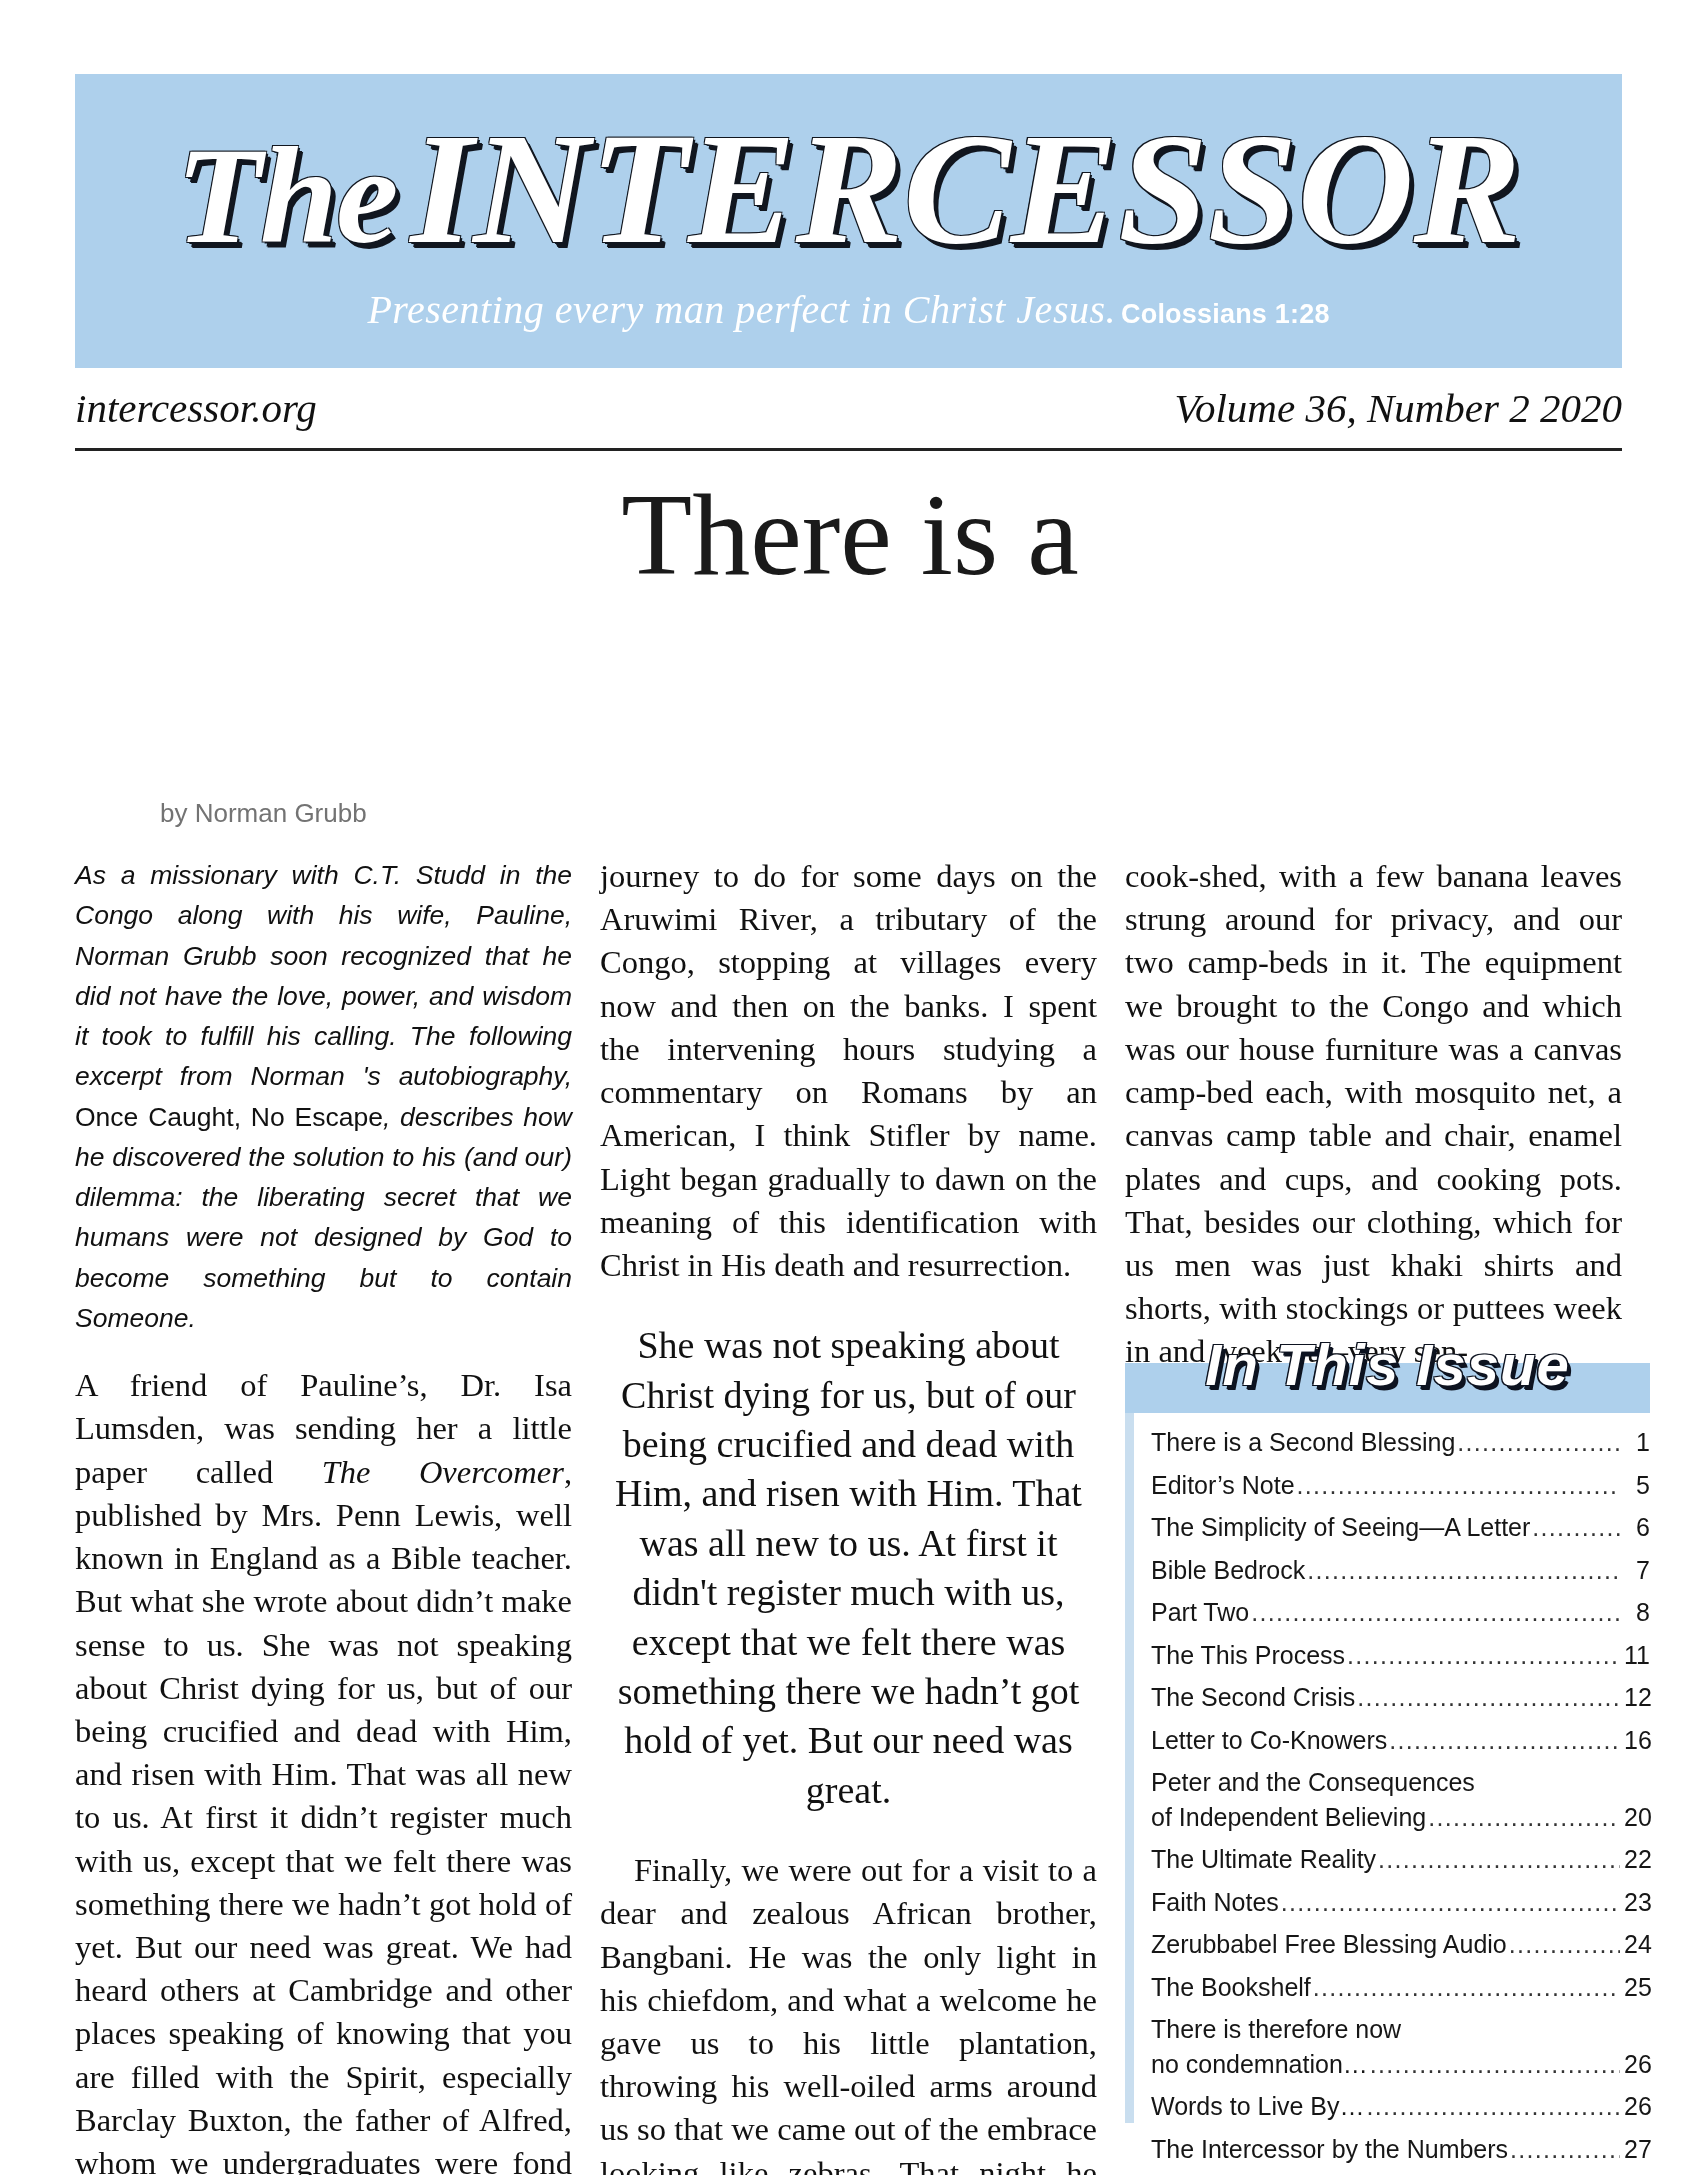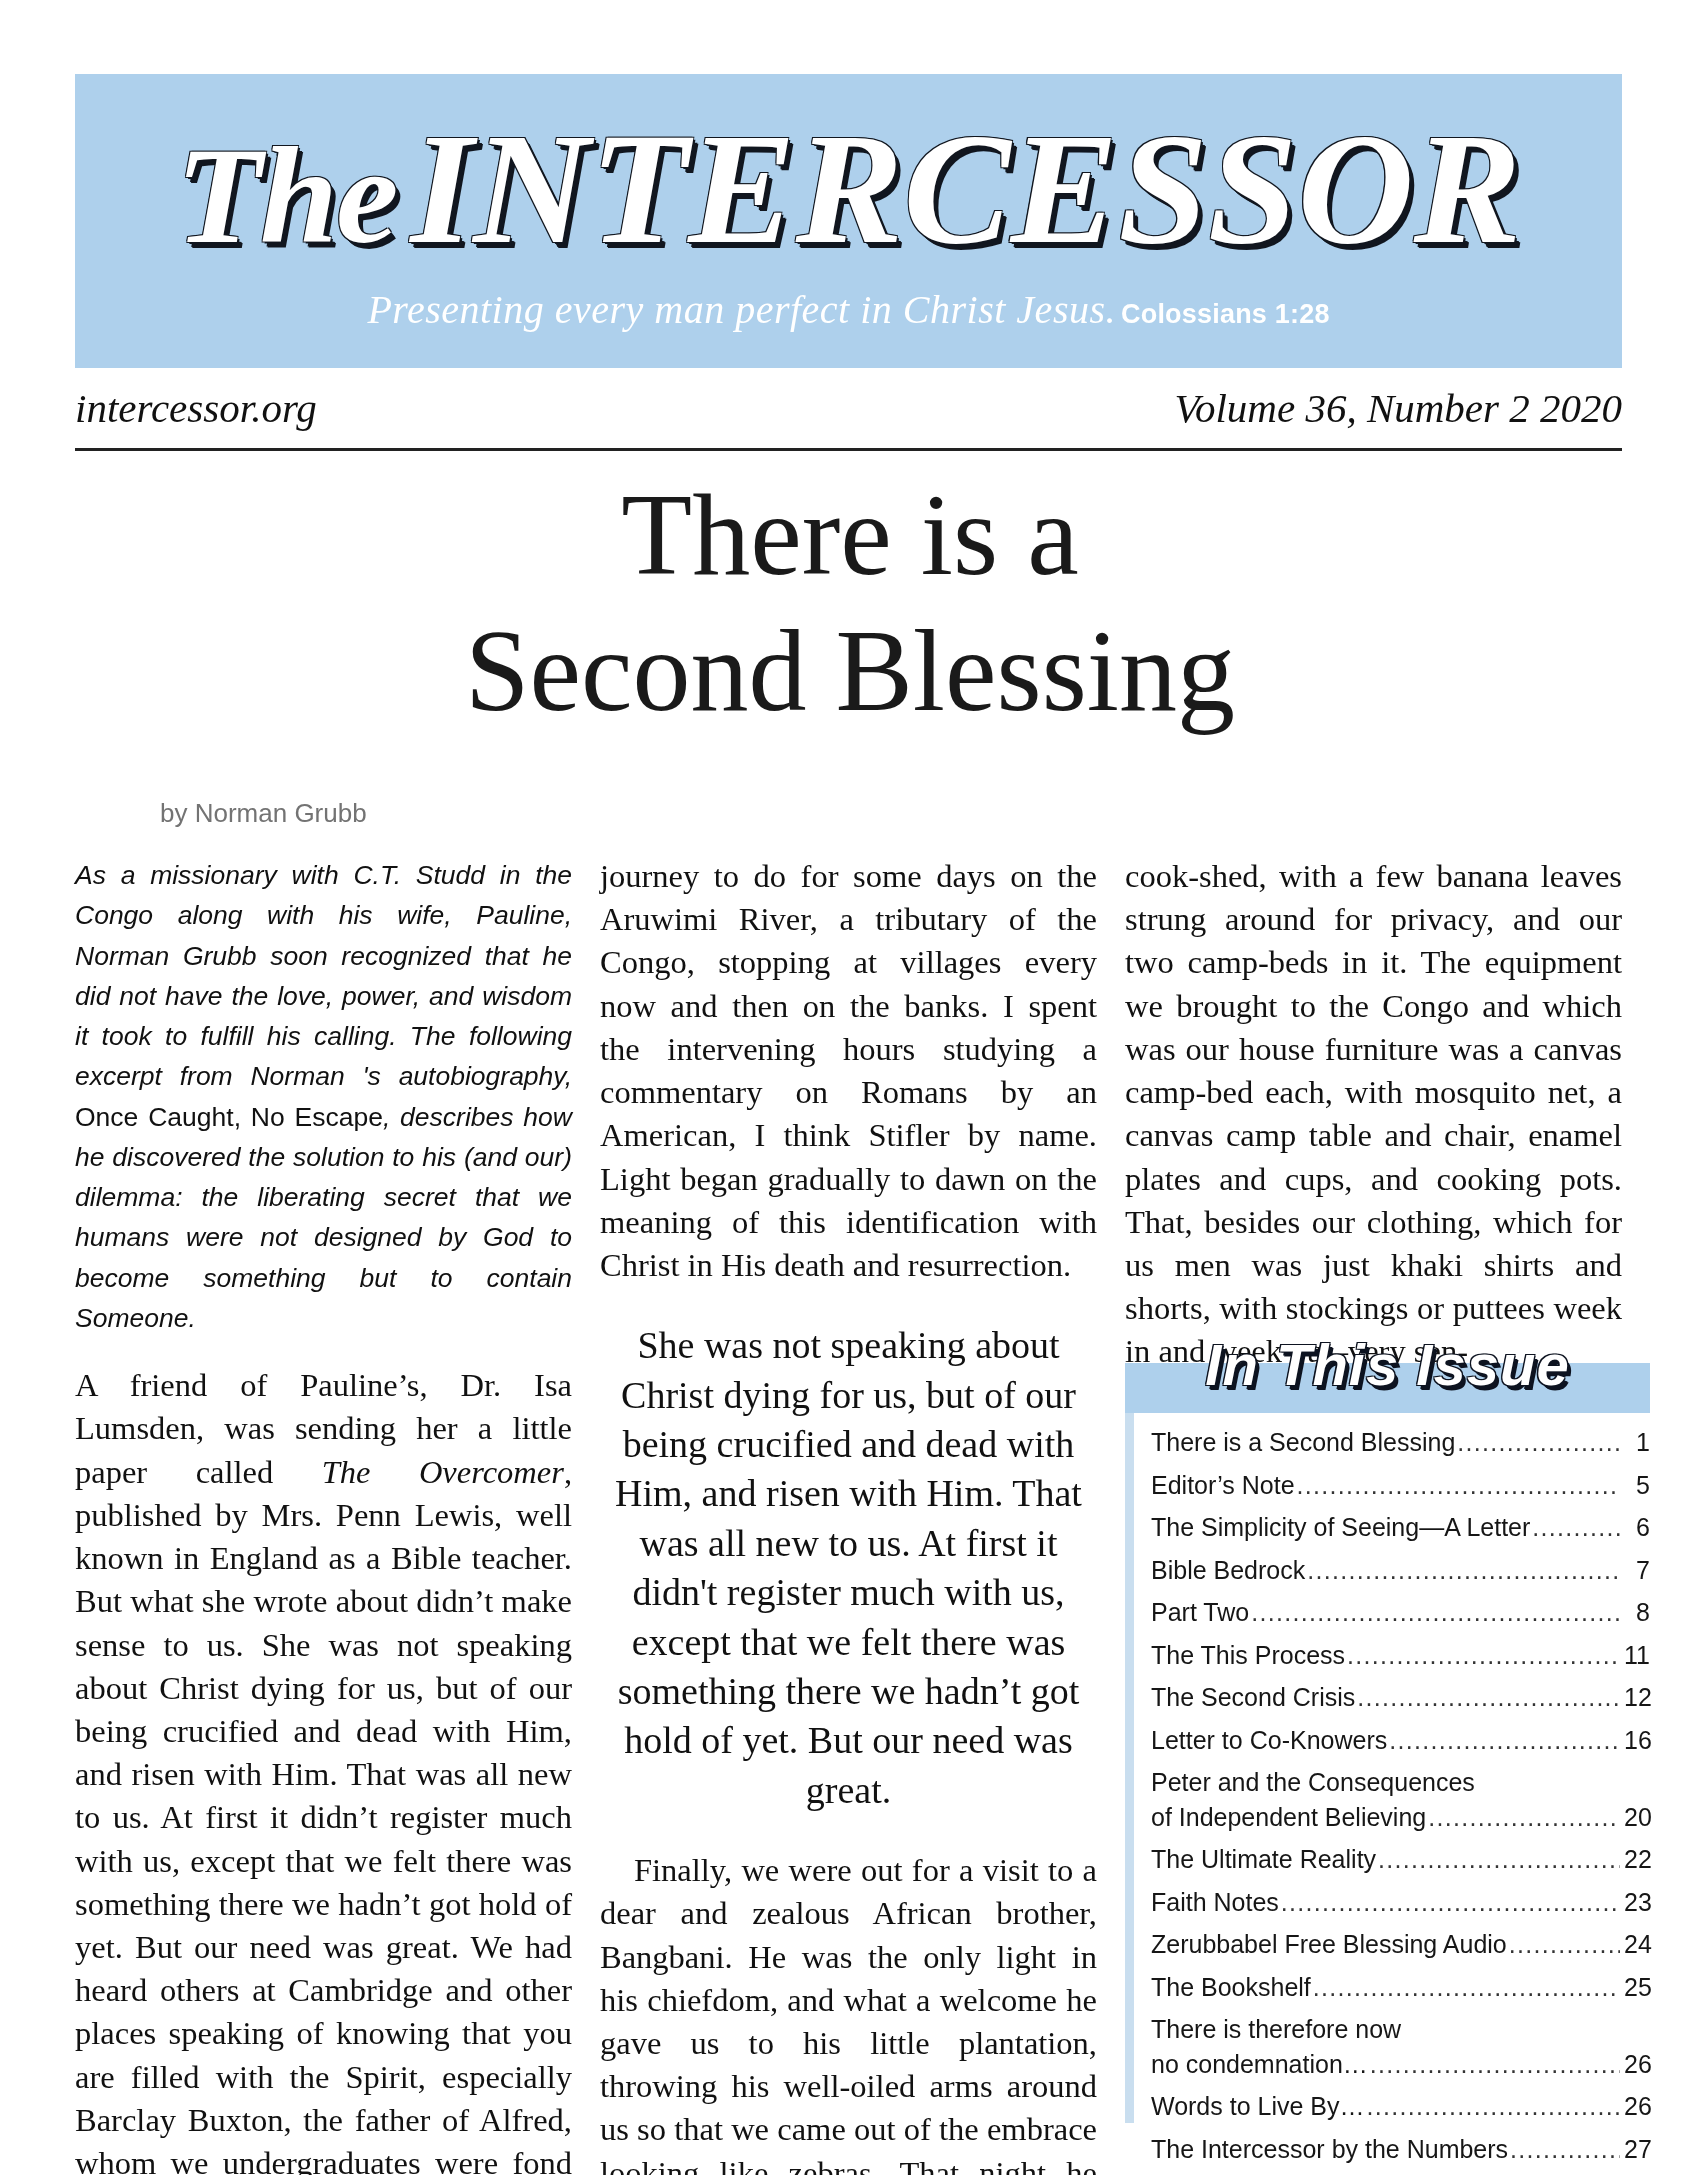--- a/index.html
+++ b/index.html
@@ -292,21 +292,20 @@
   </div>
 
   <div class="issueline">
     <div class="site">intercessor.org</div>
     <div class="vol">Volume 36, Number 2  2020</div>
   </div>
   <div class="rule"></div>
 
   <div class="headline">
     <span>There is a</span>
-    <span>Second Blessing</span>
   </div>
   <div class="byline">by Norman Grubb</div>
 
   <div class="col col-1">
     <p class="intro"><span>As a missionary with C.T. Studd in the Congo along with his wife, Pauline, Norman Grubb soon recognized that he did not have the love, power, and wisdom it took to fulfill his calling. The following excerpt from Norman 's autobiography,</span><span class="roman"> Once Caught, No Escape</span><span>, describes how he discovered the solution to his (and our) dilemma: the liberating secret that we humans were not designed by God to become something but to contain Someone.</span></p>
     <p class="body-p"><span>A friend of Pauline’s, Dr. Isa Lumsden, was sending her a little paper called </span><em>The Overcomer</em><span>, published by Mrs. Penn Lewis, well known in England as a Bible teacher. But what she wrote about didn’t make sense to us. She was not speaking about Christ dying for us, but of our being crucified and dead with Him, and risen with Him. That was all new to us. At first it didn’t register much with us, except that we felt there was something there we hadn’t got hold of yet. But our need was great. We had heard others at Cambridge and other places speaking of knowing that you are filled with the Spirit, especially Barclay Buxton, the father of Alfred, whom we undergraduates were fond of getting down to talk to us. Pauline and I knew that we had no such inner witness, and we desired it. We had one canoe</span></p>
   </div>
 
   <div class="col col-2">
     <p class="body-p">journey to do for some days on the Aruwimi River, a tributary of the Congo, stopping at villages every now and then on the banks. I spent the intervening hours studying a commentary on Romans by an American, I think Stifler by name. Light began gradually to dawn on the meaning of this identification with Christ in His death and resurrection.</p>

